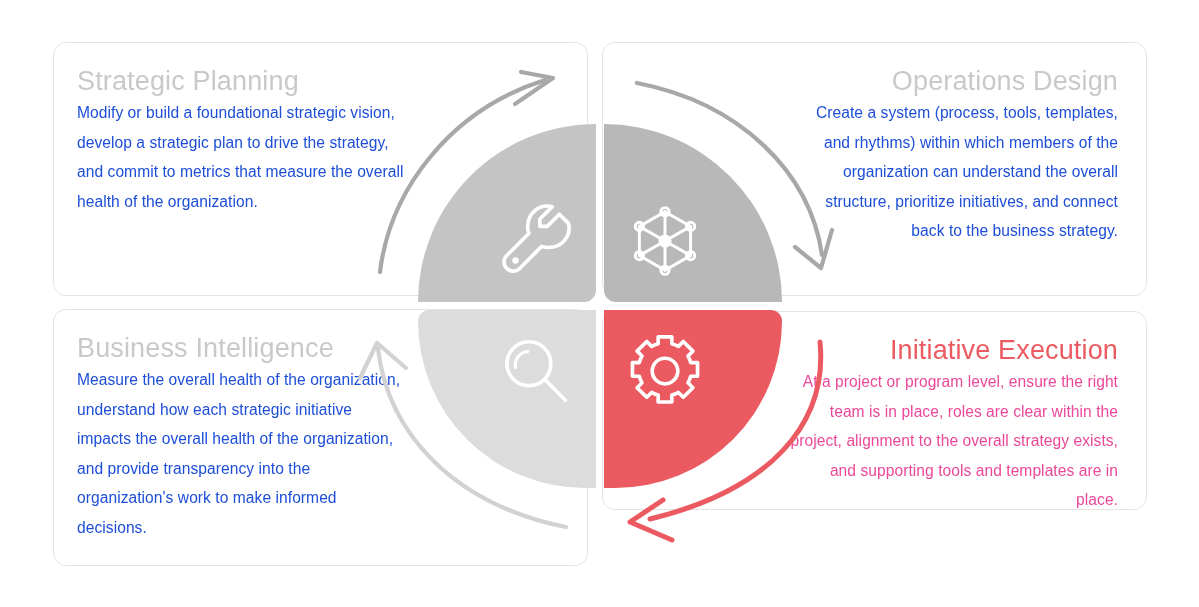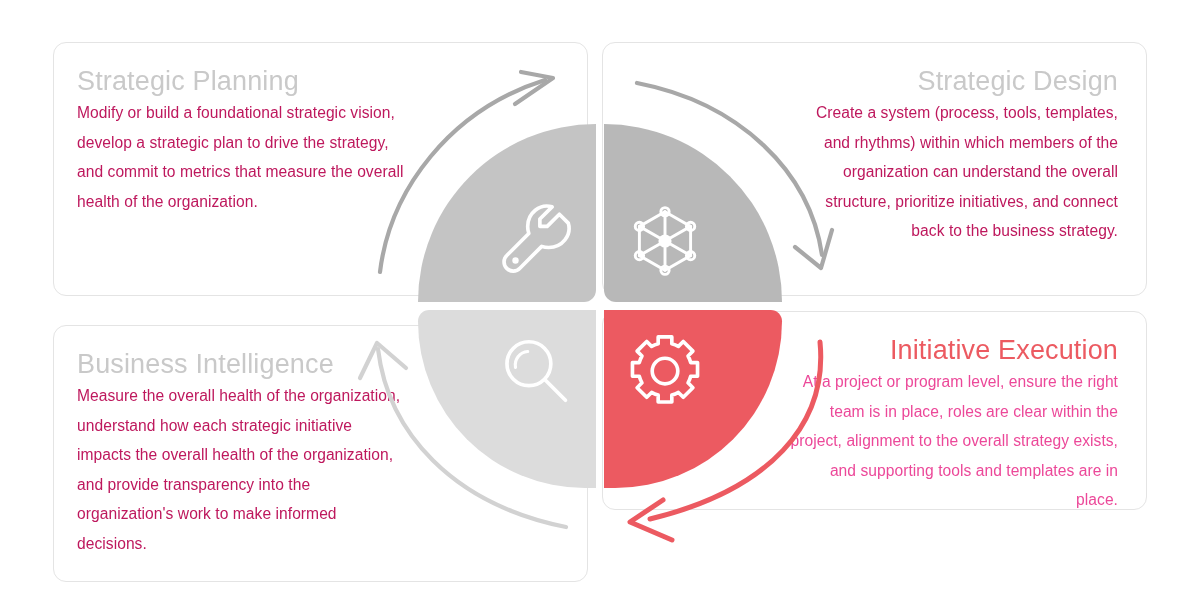--- a/index.html
+++ b/index.html
@@ -19,21 +19,21 @@
   
   .card {
     position: absolute;
     box-sizing: border-box;
     border: 1px solid #e4e4e4;
     border-radius: 13px;
     background: #ffffff;
   }
   #card-tl { left: 53px;  top: 42px;  width: 535px; height: 254px; }
   #card-tr { left: 602px; top: 42px;  width: 545px; height: 254px; }
-  #card-bl { left: 53px;  top: 325px; width: 535px; height: 257px; }
+  #card-bl { left: 53px;  top: 309px; width: 535px; height: 257px; }
   #card-br { left: 602px; top: 311px; width: 545px; height: 199px; }
 
   .card-inner {
     position: absolute;
     top: 23px;
   }
   .pad-left  { left: 23px;  width: 330px; text-align: left; }
   .pad-right { right: 28px; width: 330px; text-align: right; }
 
   .card-title {
@@ -42,21 +42,21 @@
     font-weight: 400;
     color: #c9c9c9;
     margin: 0 0 2px 0;
     letter-spacing: 0.15px;
   }
   .card-title.accent { color: #ec5a61; }
 
   .card-body {
     font-size: 15.6px;
     line-height: 29.5px;
-    color: #be185d;
+    color: #1d4ed8;
     margin: 0;
     letter-spacing: 0.05px;
   }
   .card-body.dark { color: #ec4899; }
 
   
   #wheel {
     position: absolute;
     left: 418px;
     top: 124px;
@@ -112,21 +112,21 @@
 
 <div class="card" id="card-tl">
   <div class="card-inner pad-left">
     <div class="card-title">Strategic Planning</div>
     <div class="card-body">Modify or build a foundational strategic vision, develop a strategic plan to drive the strategy, and commit to metrics that measure the overall health of the organization.</div>
   </div>
 </div>
 
 <div class="card" id="card-tr">
   <div class="card-inner pad-right">
-    <div class="card-title">Strategic Design</div>
+    <div class="card-title">Operations Design</div>
     <div class="card-body">Create a system (process, tools, templates, and rhythms) within which members of the organization can understand the overall structure, prioritize initiatives, and connect back to the business strategy.</div>
   </div>
 </div>
 
 <div class="card" id="card-bl">
   <div class="card-inner pad-left">
     <div class="card-title">Business Intelligence</div>
     <div class="card-body">Measure the overall health of the organization, understand how each strategic initiative impacts the overall health of the organization, and provide transparency into the organization's work to make informed decisions.</div>
   </div>
 </div>

